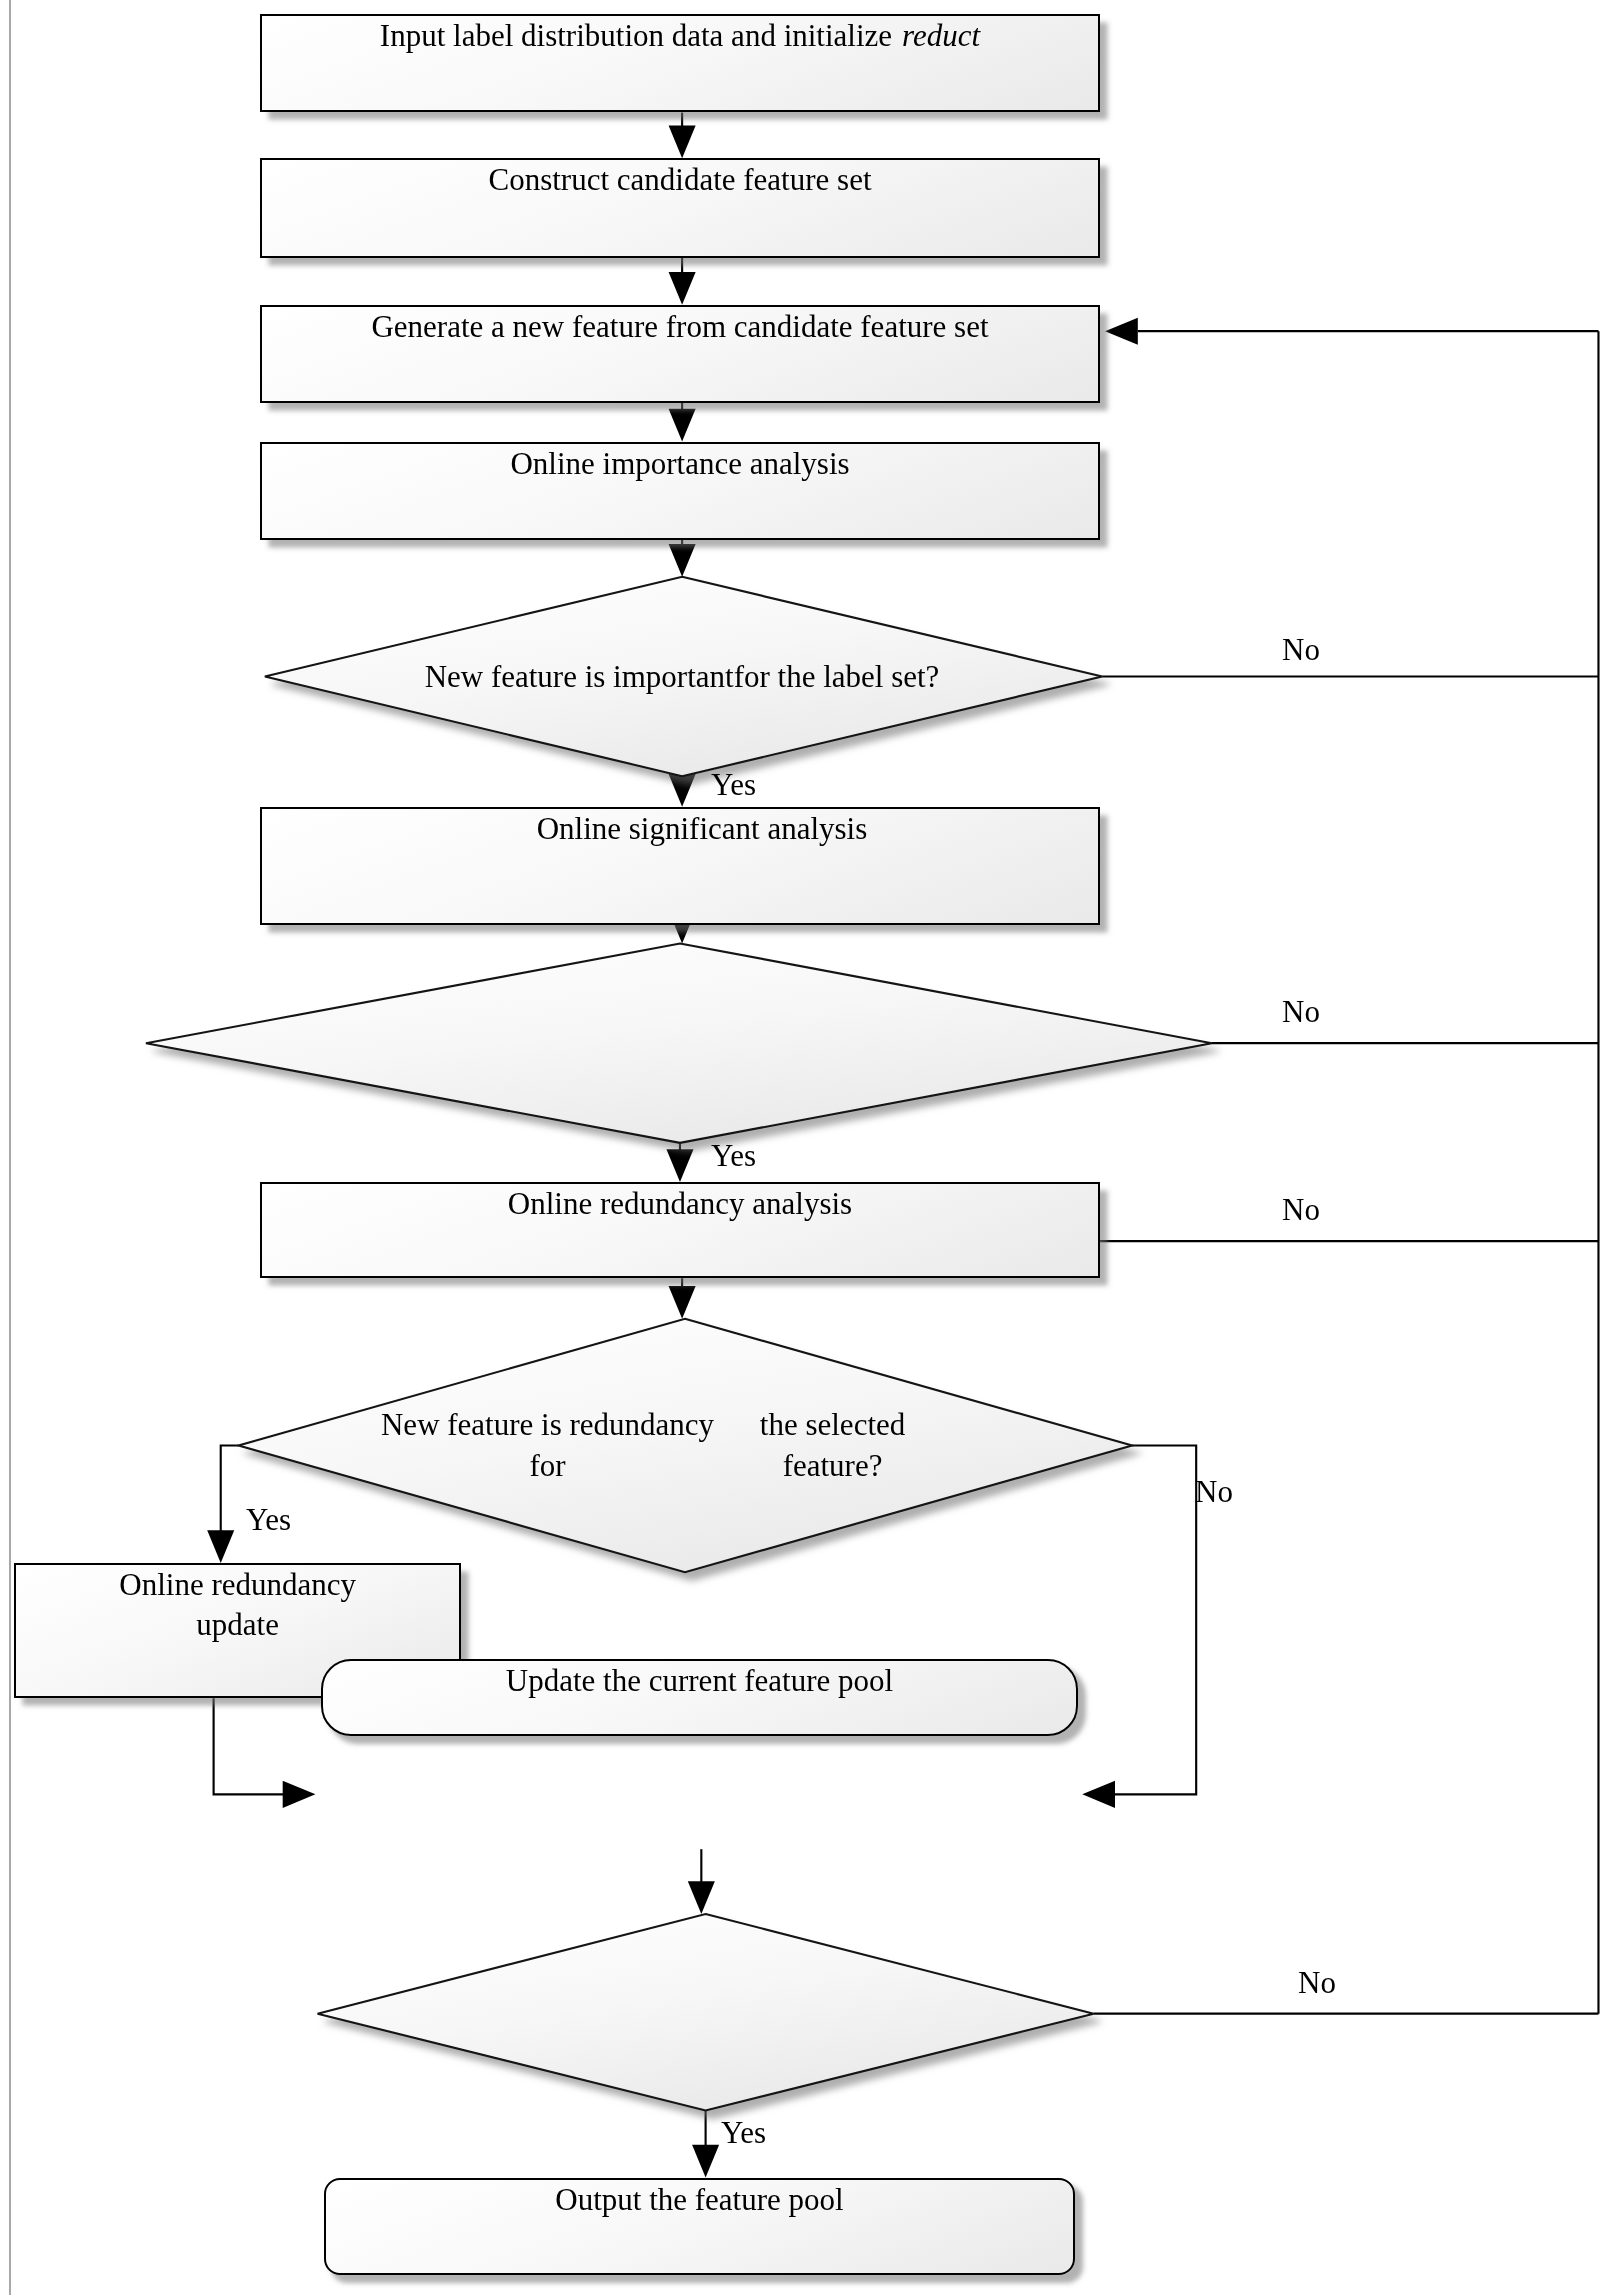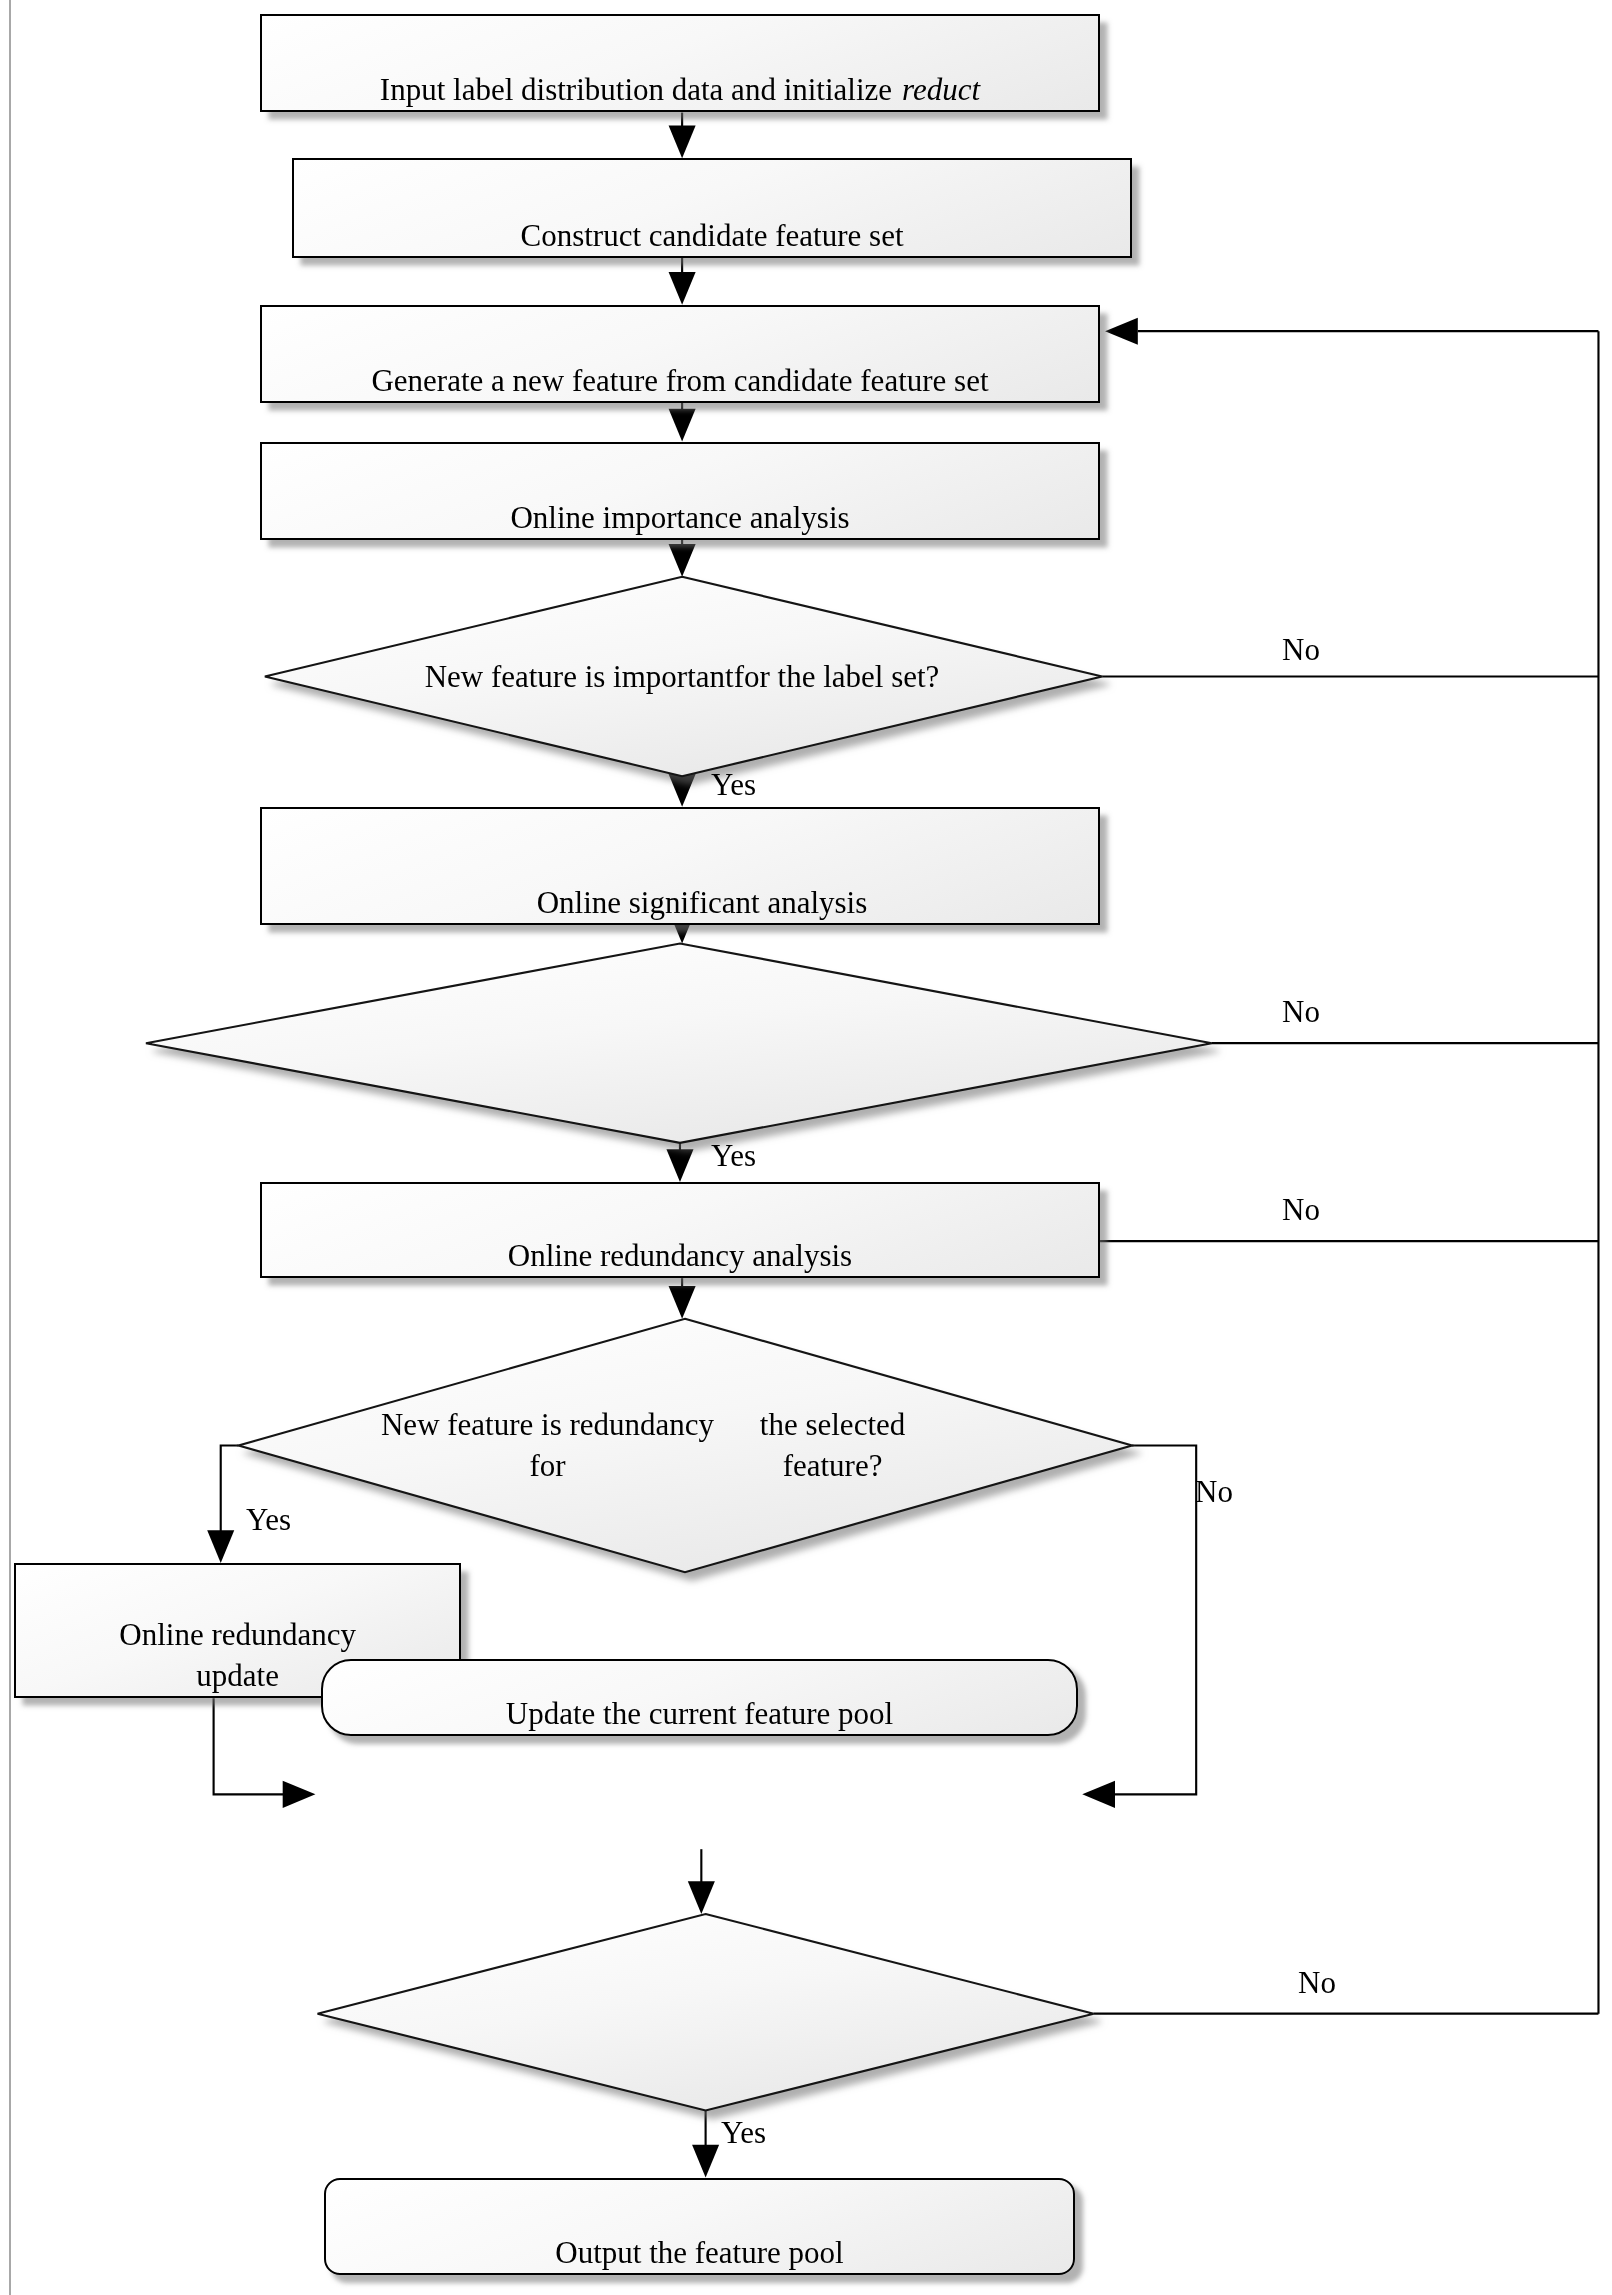--- a/index.html
+++ b/index.html
@@ -23,21 +23,21 @@
   #wires polygon.diamond{
     fill:url(#shapeFill);
     stroke:#141414;stroke-width:3;
     filter:drop-shadow(10px 11px 5px rgba(110,110,110,0.55));
   }
   .box{
     position:absolute;
     border:2.8px solid #000;
     background:linear-gradient(160deg,#ffffff 0%,#f8f8f8 45%,#e9e9e9 100%);
     box-shadow:7.8px 7.8px 5px rgba(115,115,115,0.55);
-    display:flex;flex-direction:column;align-items:center;justify-content:flex-end;
+    display:flex;flex-direction:column;align-items:center;justify-content:flex-start;
     text-align:center;
     font-size:31px;line-height:1.3;
     box-sizing:border-box;
   }
   .box .it{font-style:italic;margin-left:10px;}
   .box .row{display:flex;align-items:baseline;justify-content:center;}
   .dtext{
     position:absolute;
     display:flex;flex-direction:row;align-items:center;justify-content:center;
     text-align:center;
@@ -139,21 +139,21 @@
     <polygon class="diamond" points="991,2688 1536,2828 991,2964 446,2828"></polygon>
   </svg>
 
   <div class="box" style="left:260px;top:14.2px;width:840px;height:98px;">
     <span class="row">
       <span>Input label distribution data and initialize</span>
       <span class="it">reduct</span>
     </span>
   </div>
 
-  <div class="box" style="left:260px;top:158px;width:840px;height:100px;margin-left:32px;">
+  <div class="box" style="left:260px;top:158px;width:840px;height:100px;">
     <span>Construct candidate feature set</span>
   </div>
 
   <div class="box" style="left:260px;top:305px;width:840px;height:98px;">
     <span>Generate a new feature from candidate feature set</span>
   </div>
 
   <div class="box" style="left:260px;top:442px;width:840px;height:98px;">
     <span>Online importance analysis</span>
   </div>

